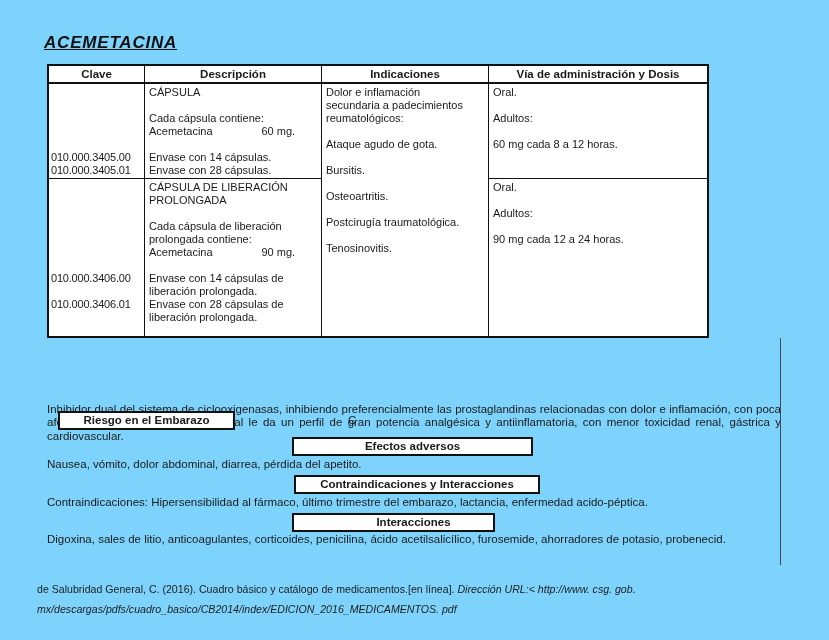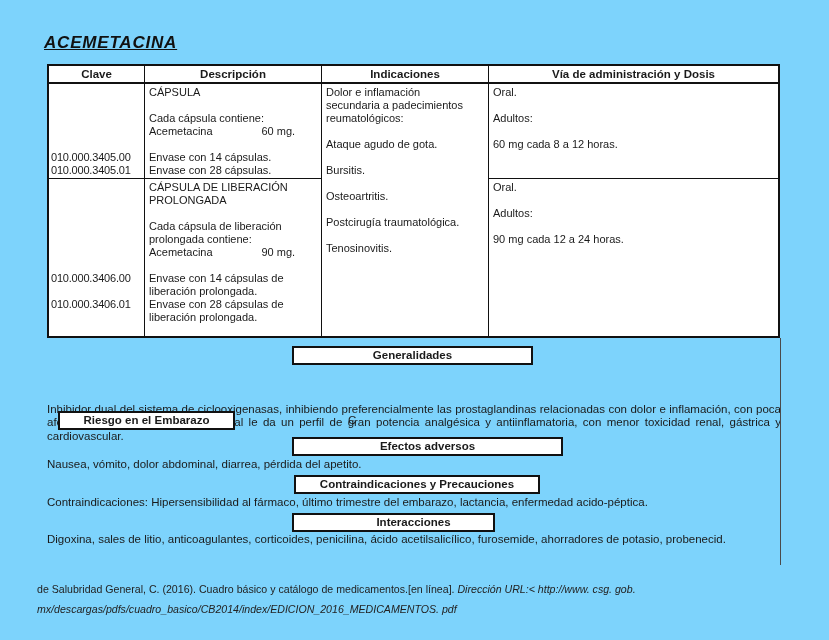--- a/index.html
+++ b/index.html
@@ -15,21 +15,21 @@
   }
   .title {
     position: absolute; left: 44px; top: 33px;
     font-size: 17px; font-weight: bold; font-style: italic;
     letter-spacing: 0.8px; text-decoration: underline;
     color: #111;
   }
   
   .drug-table {
     position: absolute; left: 47px; top: 64px;
-    width: 733px; height: 274px;
+    width: 662px; height: 274px;
     display: grid;
     grid-template-columns: 96px 177px 167px 1fr;
     grid-template-rows: 18px 95px 1fr;
     border: 2px solid #111;
     background: #fff;
   }
   .th {
     font-size: 11.5px; font-weight: bold; text-align: center;
     line-height: 15px; padding-top: 1px;
     border-bottom: 2px solid #111; border-right: 1px solid #111;
@@ -54,21 +54,21 @@
   .r2 { grid-row: 3; }
   
   .box-heading {
     position: absolute; height: 19px;
     border: 2px solid #111; background: #fff;
     font-size: 11.5px; font-weight: bold; text-align: center;
     line-height: 15px;
   }
   .bh-generalidades { left: 292px; top: 346px; width: 241px; }
   .bh-riesgo        { left: 58px;  top: 411px; width: 177px; }
-  .bh-efectos       { left: 292px; top: 437px; width: 271px; }
+  .bh-efectos       { left: 292px; top: 437px; width: 241px; }
   .bh-contra        { left: 294px; top: 475px; width: 246px; }
   .bh-inter         { left: 292px; top: 513px; width: 203px; padding-left: 40px; }
   
   .section-text {
     position: absolute; left: 47px; width: 734px;
     font-size: 11.5px; line-height: 13.4px;
   }
   .st-generalidades { top: 367px; text-align: justify; margin-top: 36px; }
   .st-efectos  { top: 458px; }
   .st-contra   { top: 496px; }
@@ -152,30 +152,29 @@
 liberación prolongada.
 Envase con 28 cápsulas de
 liberación prolongada.</div>
     <div class="td via r2">Oral.
 
 Adultos:
 
 90 mg cada 12 a 24 horas.</div>
   </div>
 
-  <div class="box-heading bh-generalidades">Generalidades</div>
   <div class="section-text st-generalidades">Inhibidor dual del sistema de ciclooxigenasas, inhibiendo preferencialmente las prostaglandinas relacionadas con dolor e inflamación, con poca afectación de las fisiológicas, lo cual le da un perfil de gran potencia analgésica y antiinflamatoria, con menor toxicidad renal, gástrica y cardiovascular.</div>
 
   <div class="box-heading bh-riesgo">Riesgo en el Embarazo</div>
   <div class="risk-value">C</div>
 
   <div class="box-heading bh-efectos">Efectos adversos</div>
   <div class="section-text st-efectos">Nausea, vómito, dolor abdominal, diarrea, pérdida del apetito.</div>
 
-  <div class="box-heading bh-contra">Contraindicaciones y Precauciones</div>
+  <div class="box-heading bh-contra">Contraindicaciones y Interacciones</div>
   <div class="section-text st-contra">Contraindicaciones: Hipersensibilidad al fármaco, último trimestre del embarazo, lactancia, enfermedad acido-péptica.</div>
 
   <div class="box-heading bh-inter">Interacciones</div>
   <div class="section-text st-inter">Digoxina, sales de litio, anticoagulantes, corticoides, penicilina, ácido acetilsalicílico, furosemide, ahorradores de potasio, probenecid.</div>
 
   <div class="right-rule"></div>
 
   <div class="citation">
     <span>de Salubridad General, C. (2016). Cuadro básico y catálogo de medicamentos.[en línea]. </span><span class="it">Dirección URL:&lt; http://www. csg. gob. mx/descargas/pdfs/cuadro_basico/CB2014/index/EDICION_2016_MEDICAMENTOS. pdf</span>
   </div>

